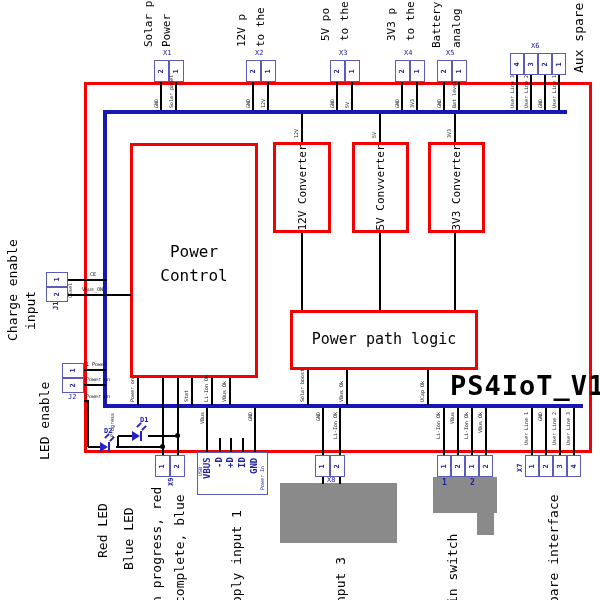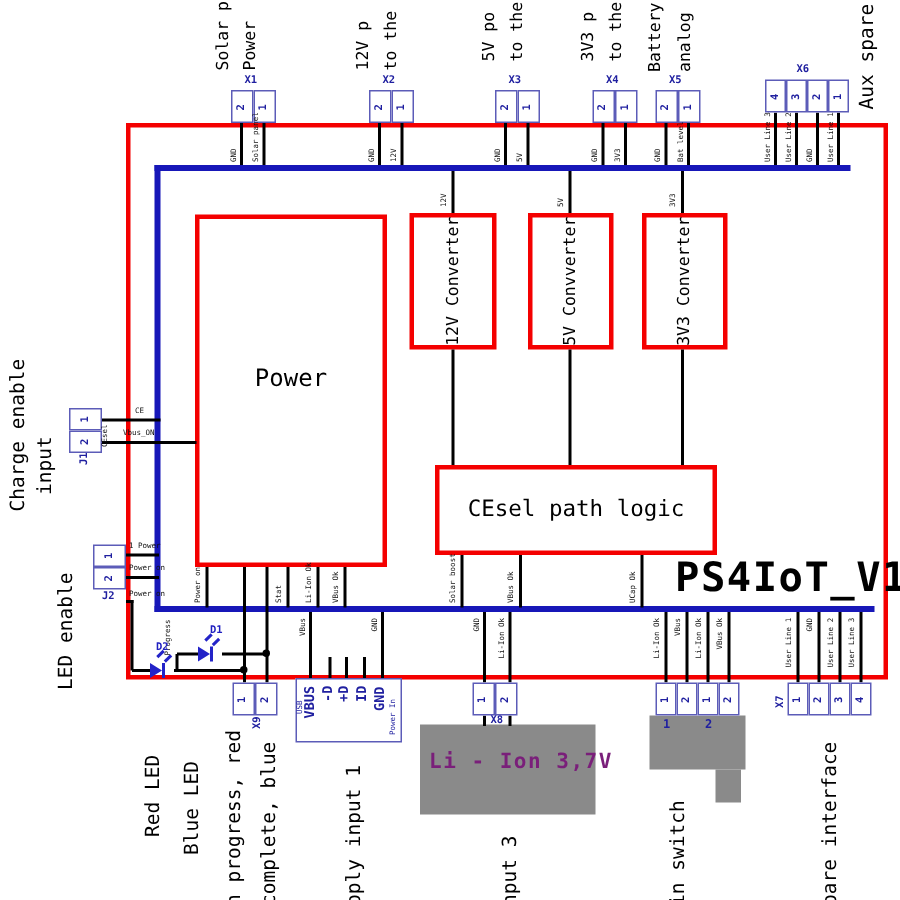--- a/index.html
+++ b/index.html
@@ -12,21 +12,21 @@
   .dot{position:absolute;width:5px;height:5px;background:#000;border-radius:50%;z-index:7;}
   
   .blk{position:absolute;border:3px solid #f40000;background:#fff;box-sizing:border-box;z-index:2;}
   .frame{position:absolute;border:3px solid #f40000;background:transparent;box-sizing:border-box;z-index:1;}
   
   .cell{position:absolute;width:15px;height:22px;border:1px solid #5c5cb8;background:#fff;
         display:flex;align-items:center;justify-content:center;box-sizing:border-box;z-index:6;}
   .cell.c4{width:14px;}
   .cell.hc{width:22px;height:15px;}
   .cell span{transform:rotate(-90deg);font-size:7px;line-height:7px;color:#2020a0;font-weight:bold;}
-  .clab{position:absolute;font-size:7px;line-height:7px;color:#2020a0;font-weight:bold;white-space:nowrap;z-index:6;}
+  .clab{position:absolute;font-size:7px;line-height:7px;color:#2020a0;font-weight:normal;white-space:nowrap;z-index:6;}
   .clabr{position:absolute;font-size:7px;line-height:7px;color:#2020a0;font-weight:bold;white-space:nowrap;
          transform:rotate(-90deg);transform-origin:0 100%;z-index:6;}
   
   .vlab{position:absolute;font-size:5px;line-height:5px;color:#111;white-space:nowrap;
         transform:rotate(-90deg);transform-origin:0 100%;z-index:6;}
   .hlab{position:absolute;font-size:5px;line-height:5px;color:#111;white-space:nowrap;z-index:6;}
   
   .rcap{position:absolute;font-size:13px;line-height:14px;color:#000;white-space:nowrap;
         transform:rotate(-90deg);transform-origin:0 100%;z-index:4;}
   .rcap11{position:absolute;font-size:11px;line-height:12px;color:#000;white-space:nowrap;
@@ -59,38 +59,39 @@
 <div id="canvas">
 
   <div class="frame" style="left:84px;top:82px;width:508px;height:371px;"></div>
 
   <div class="bus" style="left:103px;top:110px;width:464px;height:4px;"></div>
   <div class="bus" style="left:103px;top:110px;width:4px;height:298px;"></div>
   <div class="bus" style="left:103px;top:404px;width:480px;height:4px;"></div>
 
   <div class="blk" style="left:130px;top:143px;width:128px;height:235px;">
     <div class="bt" style="top:96px;font-size:16px;">Power</div>
+    <div class="bt" style="top:120px;font-size:16px;">Control</div>
   </div>
   <div class="blk" style="left:273px;top:142px;width:58px;height:91px;">
     <div class="vert-center">
         <span>12V Converter</span>
       </div>
   </div>
   <div class="blk" style="left:352px;top:142px;width:57px;height:91px;">
     <div class="vert-center">
         <span>5V Convverter</span>
       </div>
   </div>
   <div class="blk" style="left:428px;top:142px;width:57px;height:91px;">
     <div class="vert-center">
         <span>3V3 Converter</span>
       </div>
   </div>
   <div class="blk" style="left:290px;top:310px;width:188px;height:60px;">
-    <div class="bt" style="top:17px;font-size:15px;">CEsel path logic</div>
+    <div class="bt" style="top:17px;font-size:15px;">Power path logic</div>
   </div>
 
   <div class="title" style="left:450px;top:370px;width:140px;text-align:center;">PS4IoT_V1</div>
 
   <div class="clab" style="left:163px;top:50px;">X1</div>
   <div class="cell" style="left:154px;top:60px;">
       <span>2</span>
     </div>
   <div class="cell" style="left:169px;top:60px;">
       <span>1</span>
@@ -282,21 +283,20 @@
   <div class="cell" style="left:315px;top:455px;">
       <span>1</span>
     </div>
   <div class="cell" style="left:330px;top:455px;">
       <span>2</span>
     </div>
   <div class="clab" style="left:327px;top:477px;">X8</div>
   <div class="wv" style="left:322px;top:477px;height:7px;"></div>
   <div class="wv" style="left:339px;top:477px;height:7px;"></div>
   <div class="gray" style="left:280px;top:483px;width:117px;height:60px;"></div>
-  <div class="batt-text" style="left:286px;top:500px;">Li - Ion 3,7V</div>
 
   <div class="wv" style="left:443px;top:408px;height:47px;"></div>
   <div class="wv" style="left:457px;top:408px;height:47px;"></div>
   <div class="wv" style="left:471px;top:408px;height:47px;"></div>
   <div class="wv" style="left:485px;top:408px;height:47px;"></div>
   <div class="vlab" style="left:441px;top:434px;">Li-Ion Ok</div>
   <div class="vlab" style="left:455px;top:419px;">VBus</div>
   <div class="vlab" style="left:469px;top:434px;">Li-Ion Ok</div>
   <div class="vlab" style="left:483px;top:428px;">VBus Ok</div>
   <div class="cell c4" style="left:437px;top:455px;">

